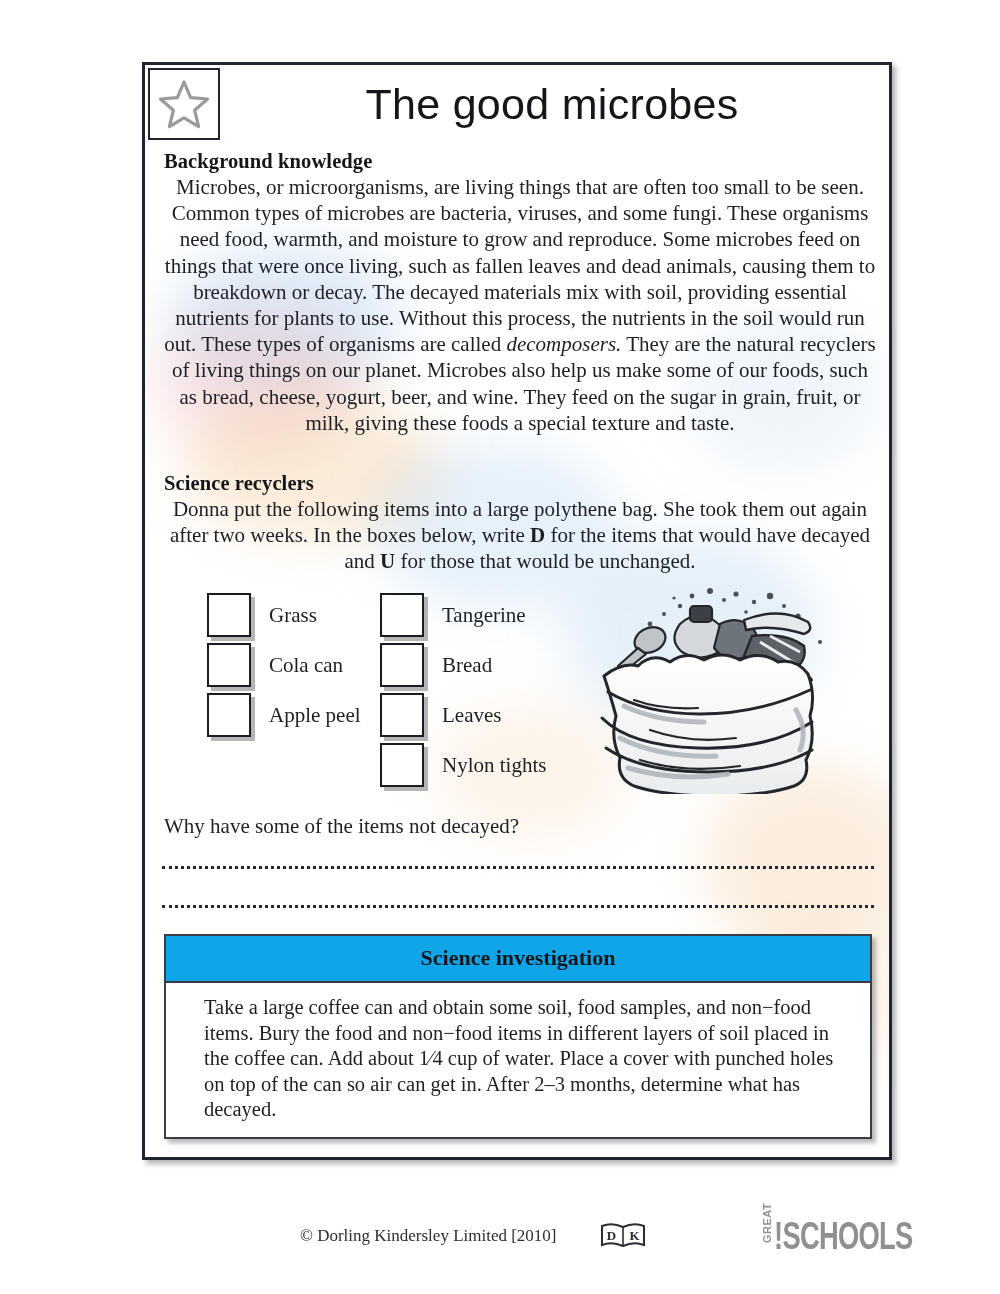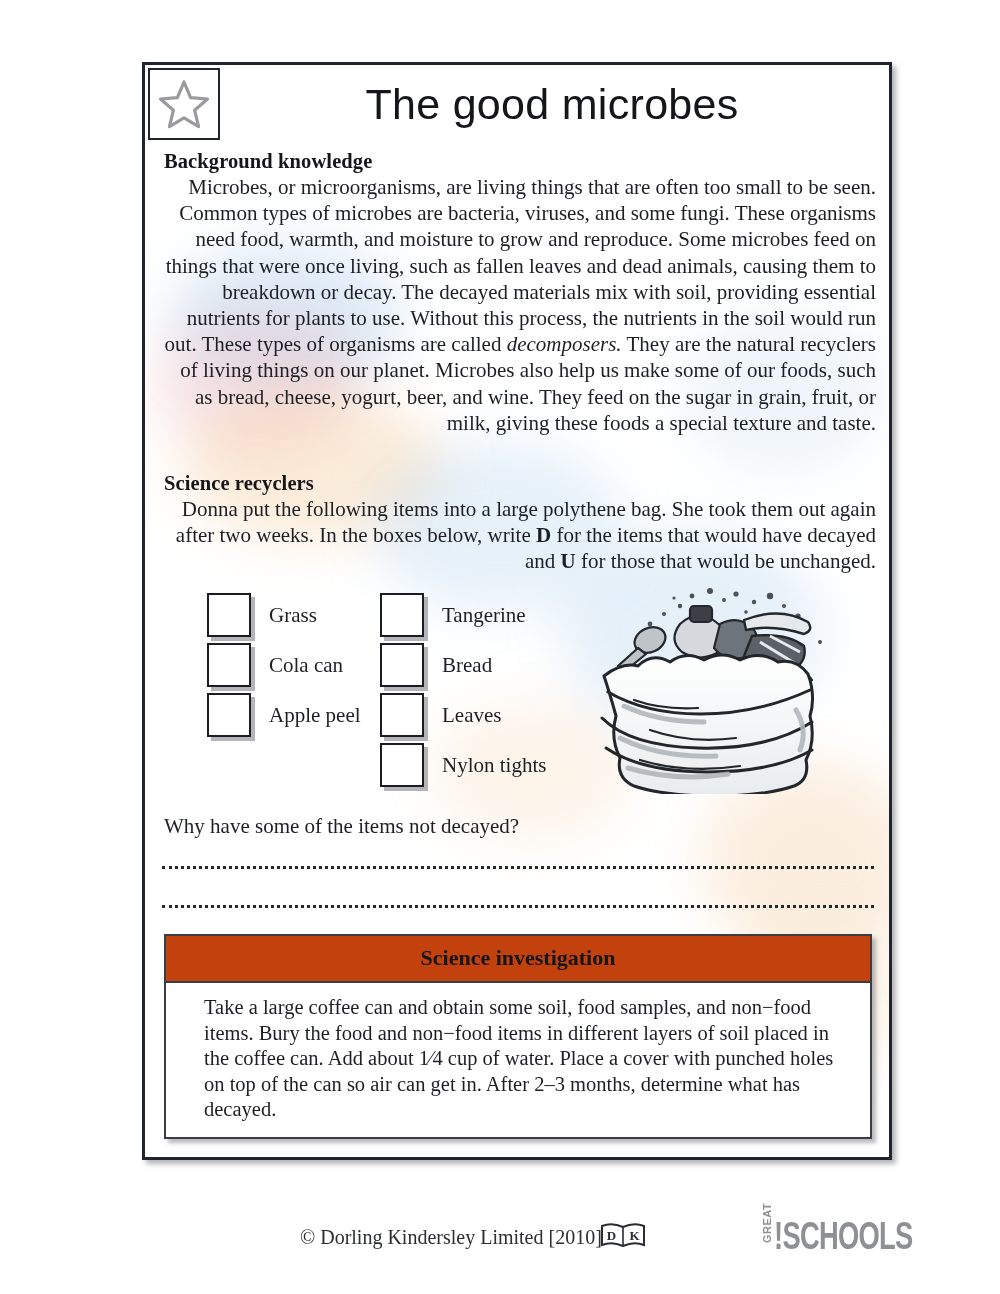--- a/index.html
+++ b/index.html
@@ -95,21 +95,21 @@
     font-weight: bold;
     color: #15161a;
     margin: 0 0 1px 0;
     letter-spacing: 0.1px;
   }
   .para {
     font-size: 21px;
     line-height: 26.2px;
     color: #1d1f25;
     margin: 0;
-    text-align: right;
+    text-align: center;
   }
   .para em { font-style: italic; }
   .para b { font-weight: 700; }
 
   #bg-block { top: 88px; }
   #sa-block { top: 410px; }
 
   
   .items {
     position: absolute;
@@ -170,21 +170,21 @@
   
   .investigation {
     position: absolute;
     left: 22px; top: 872px;
     width: 704px;
     border: 2px solid #3a3d45;
     background: #ffffff;
     box-shadow: 4px 4px 4px rgba(120,120,126,0.5);
   }
   .investigation-header {
-    background: #c2410c;
+    background: #0ea5e9;
     border-bottom: 2px solid #3a3d45;
     text-align: center;
     font-size: 22px;
     font-weight: bold;
     padding: 9px 0 10px 0;
     color: #15161a;
   }
   .investigation-body {
     padding: 12px 16px 14px 16px;
     font-size: 20.5px;
@@ -197,21 +197,21 @@
   .footer {
     position: absolute;
     left: 0; top: 1212px;
     width: 1000px;
     height: 70px;
     z-index: 3;
   }
   .copyright {
     position: absolute;
     left: 300px; top: 14px;
-    font-size: 20px;
+    font-size: 17px;
     color: #2b2d33;
     white-space: nowrap;
   }
   .dk-logo {
     position: absolute;
     left: 600px; top: 8px;
     width: 46px; height: 30px;
   }
   .dk-logo svg { display:block; }
   .gs-logo {

